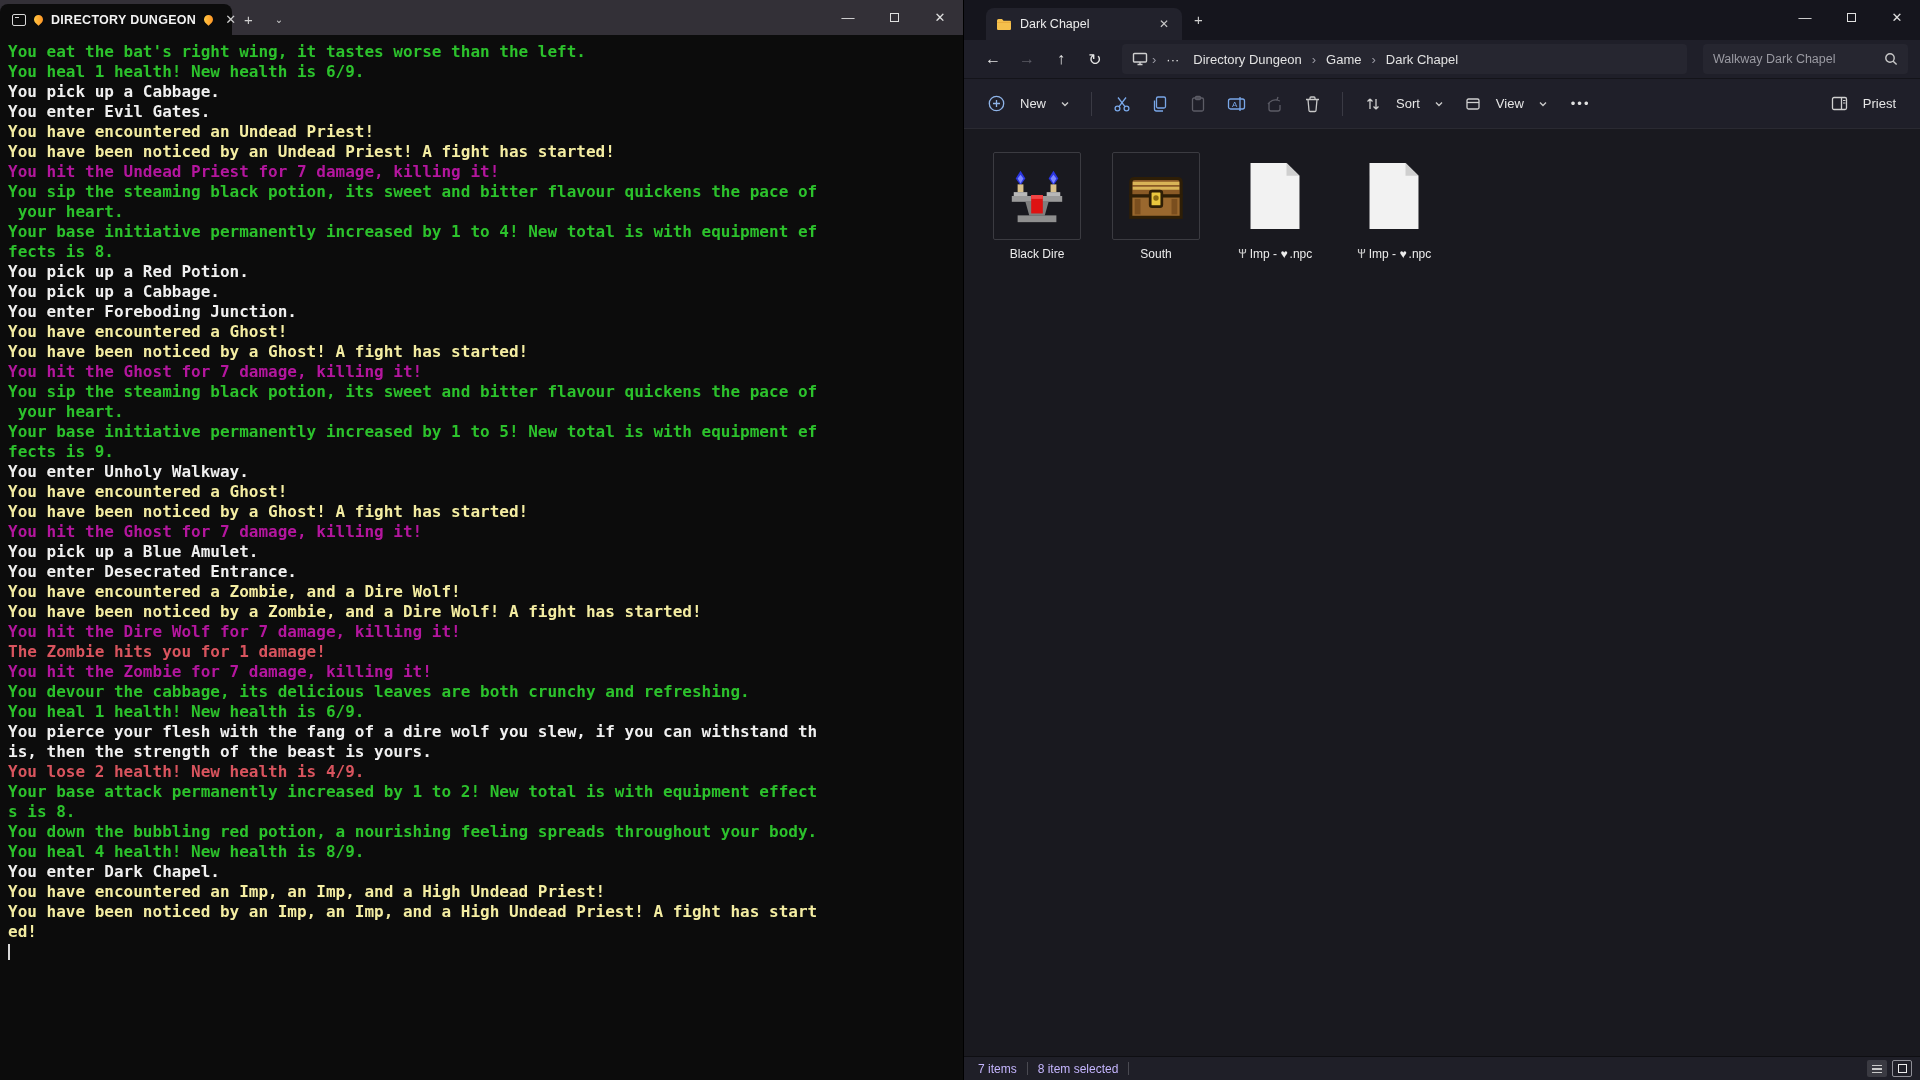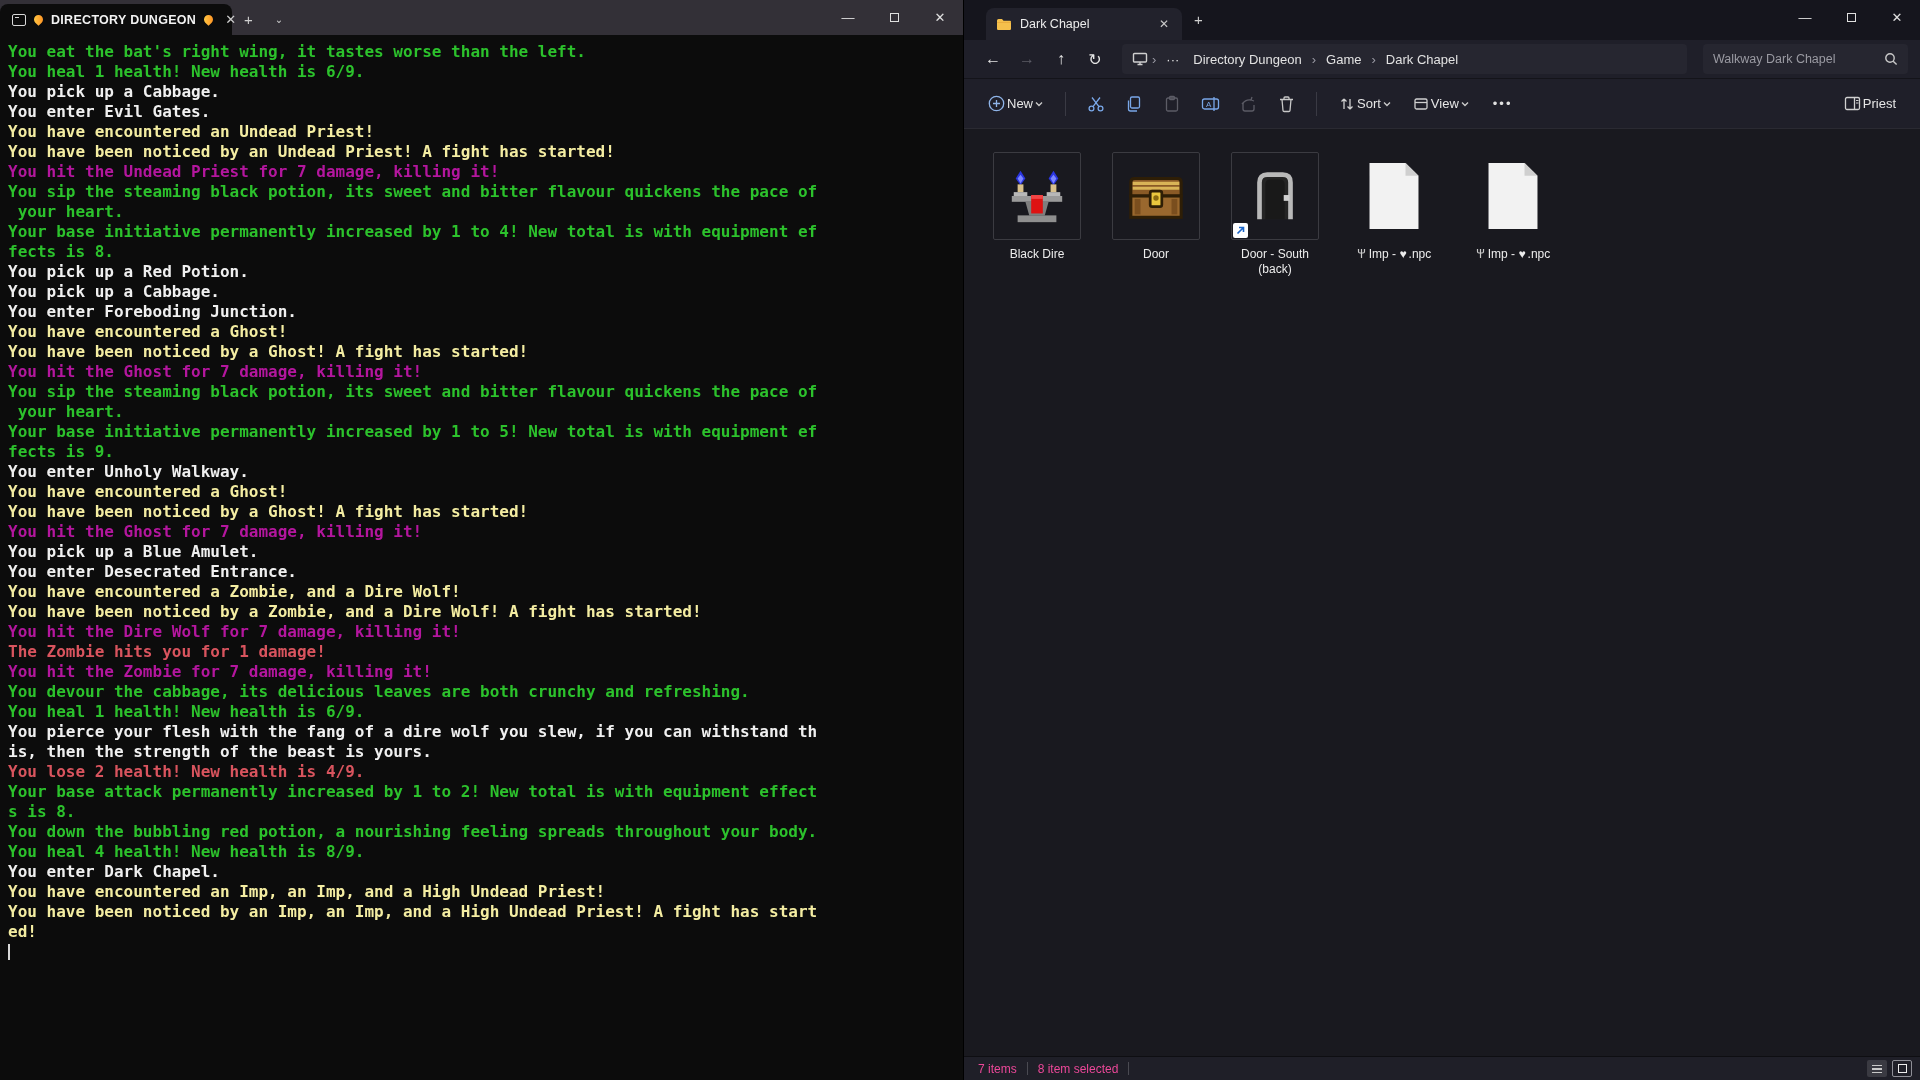--- a/index.html
+++ b/index.html
@@ -33,37 +33,37 @@
   .exp-wincontrols .wbtn { width:46px; display:flex; align-items:center; justify-content:center; color:#e0e0e0; font-size:13px; }
   .navrow { height:38px; background:#1f1f29; display:flex; align-items:center; padding:0 12px 0 14px; gap:4px; }
   .navbtn { width:30px; height:28px; display:flex; align-items:center; justify-content:center; color:#e4e4e4; font-size:16px; border-radius:4px; }
   .navbtn.disabled { color:#5c5c66; }
   .crumbbar { flex:1; height:30px; margin-left:8px; background:#262630; border-radius:4px; display:flex; align-items:center; padding:0 10px; gap:2px; color:#e2e2e2; font-size:13px; }
   .crumb { padding:2px 6px; white-space:nowrap; }
   .crumb-sep { color:#9a9aa4; font-size:13px; padding:0 2px; }
   .searchbar { width:205px; height:30px; margin-left:12px; background:#262630; border-radius:4px; display:flex; align-items:center; padding:0 10px; }
   .search-ph { color:#9a9aa2; font-size:12.5px; flex:1; }
   .toolbar { height:50px; background:#1f1f29; border-top:1px solid #14141a; display:flex; align-items:center; padding:0 14px; gap:2px; }
-  .tbtn { display:flex; align-items:center; gap:2px; color:#e6e6e6; font-size:13px; padding:7px 10px; border-radius:4px; }
+  .tbtn { display:flex; align-items:center; gap:15px; color:#e6e6e6; font-size:13px; padding:7px 10px; border-radius:4px; }
   .tdivider { width:1px; height:24px; background:#3a3a44; margin:0 10px; }
   .ticon { width:36px; height:32px; display:flex; align-items:center; justify-content:center; }
   .chev-sm { width:8px; height:8px; fill:none; stroke:#c9c9c9; stroke-width:1.4; }
   .tb-more { color:#e0e0e0; letter-spacing:2px; font-size:13px; padding:0 12px; }
   .tb-right { margin-left:auto; }
   .exp-content { flex:1; border-top:1px solid #2a2a32; background:#19191f; padding:18px 0 0 20px; display:flex; align-items:flex-start; gap:13px; }
   .tile { width:106px; display:flex; flex-direction:column; align-items:center; border-radius:4px; padding:5px 2px 6px; }
   .tile.selected { background:#3f3f46; }
   .iconbox { width:88px; height:88px; display:flex; align-items:center; justify-content:center; position:relative; border-radius:2px; }
   .iconbox.framed { border:1px solid #3b3b41; }
   .tile.selected .iconbox.framed { border-color:#63636b; }
   .shortcut-badge { position:absolute; left:1px; bottom:1px; width:15px; height:15px; background:#fff; border-radius:2px; display:flex; align-items:center; justify-content:center; }
   .tile-label { margin-top:7px; color:#ececec; font-size:12px; line-height:15px; text-align:center; max-width:102px; word-wrap:break-word; }
   .heart { letter-spacing:2px; }
   .prefix-ic { display:inline-block; vertical-align:-1px; margin-right:3px; }
-  .statusbar { height:24px; background:#1f1f28; border-top:1px solid #0e0e12; display:flex; align-items:center; padding:0 8px 0 14px; color:#ec4899; font-size:12px; gap:10px; }
+  .statusbar { height:24px; background:#1f1f28; border-top:1px solid #0e0e12; display:flex; align-items:center; padding:0 8px 0 14px; color:#c4b5fd; font-size:12px; gap:10px; }
   .st-div { width:1px; height:13px; background:#4a4a52; }
   .viewtoggles { margin-left:auto; display:flex; gap:5px; align-items:center; }
   .vbtn { width:20px; height:17px; border-radius:2px; display:flex; align-items:center; justify-content:center; }
   .vbtn.listv { background:#3a3a42; }
   .vbtn.thumbv { border:1px solid #8f8f97; }
   .vbtn.thumbv .sq { width:9px; height:9px; border:1.5px solid #ececec; }
   .lines3 { width:10px; height:8px; border-top:1.5px solid #c9c9c9; border-bottom:1.5px solid #c9c9c9; position:relative; }
   .lines3::before { content:""; position:absolute; left:0; top:2.5px; width:10px; height:1.5px; background:#c9c9c9; }
 </style>
 </head>
@@ -244,36 +244,21 @@
           <svg width="62" height="62" viewBox="0 0 32 32">
             <path d="M5 7 h22 q2 0 2 2 v7 H3 V9 q0-2 2-2" fill="#8a5a26" stroke="#2e1e06" stroke-width="1.6"></path>
             <path d="M4 9.5 h24 M4 12 h24" stroke="#d9b457" stroke-width="1.6"></path>
             <rect x="3" y="16" width="26" height="11" fill="#9a682e" stroke="#2e1e06" stroke-width="1.6"></rect>
             <rect x="5" y="17.5" width="3" height="8" fill="#7a4e1e"></rect>
             <rect x="24" y="17.5" width="3" height="8" fill="#7a4e1e"></rect>
             <rect x="13" y="13.5" width="6" height="8" rx="1" fill="#eac73e" stroke="#2e1e06" stroke-width="1.4"></rect>
             <circle cx="16" cy="17" r="1.4" fill="#8a6a10"></circle>
           </svg>
         </div>
-        <div class="tile-label">Door</div>
-      </div>
-      <div class="tile">
-        <div class="iconbox framed">
-          <svg width="62" height="62" viewBox="0 0 32 32">
-            <path d="M8 28 V9 q0-4 4-4 h8 q4 0 4 4 v19" fill="#242424" stroke="#b9b9b9" stroke-width="2.4"></path>
-            <path d="M11 28 V10 q0-2.5 2.5-2.5 h5 q2.5 0 2.5 2.5 v18" fill="#191919"></path>
-            <rect x="20.5" y="15.5" width="3" height="3" fill="#d0d0d0"></rect>
-          </svg>
-          <span class="shortcut-badge">
-            <svg width="9" height="9" viewBox="0 0 9 9">
-              <path d="M1.5 7.5 L7 2 M3 1.5 h4.5 v4.5" fill="none" stroke="#1b66c9" stroke-width="1.6"></path>
-            </svg>
-          </span>
-        </div>
-        <div class="tile-label">Door - South (back)</div>
+        <div class="tile-label">South</div>
       </div>
       <div class="tile">
         <div class="iconbox">
           <svg width="58" height="72" viewBox="0 0 40 50">
             <polygon points="3,2 28,2 37,11 37,48 3,48" fill="#f2f2f2"></polygon>
             <polygon points="28,2 37,11 28,11" fill="#cfcfcf"></polygon>
           </svg>
         </div>
         <div class="tile-label"><svg class="prefix-ic" width="9" height="11" viewBox="0 0 9 11">
             <path d="M4.5 1 v9 M1.5 1 v2.5 q0 1.5 1.5 1.5 h3 q1.5 0 1.5-1.5 V1" fill="none" stroke="#c9c9c9" stroke-width="1.2"></path>

